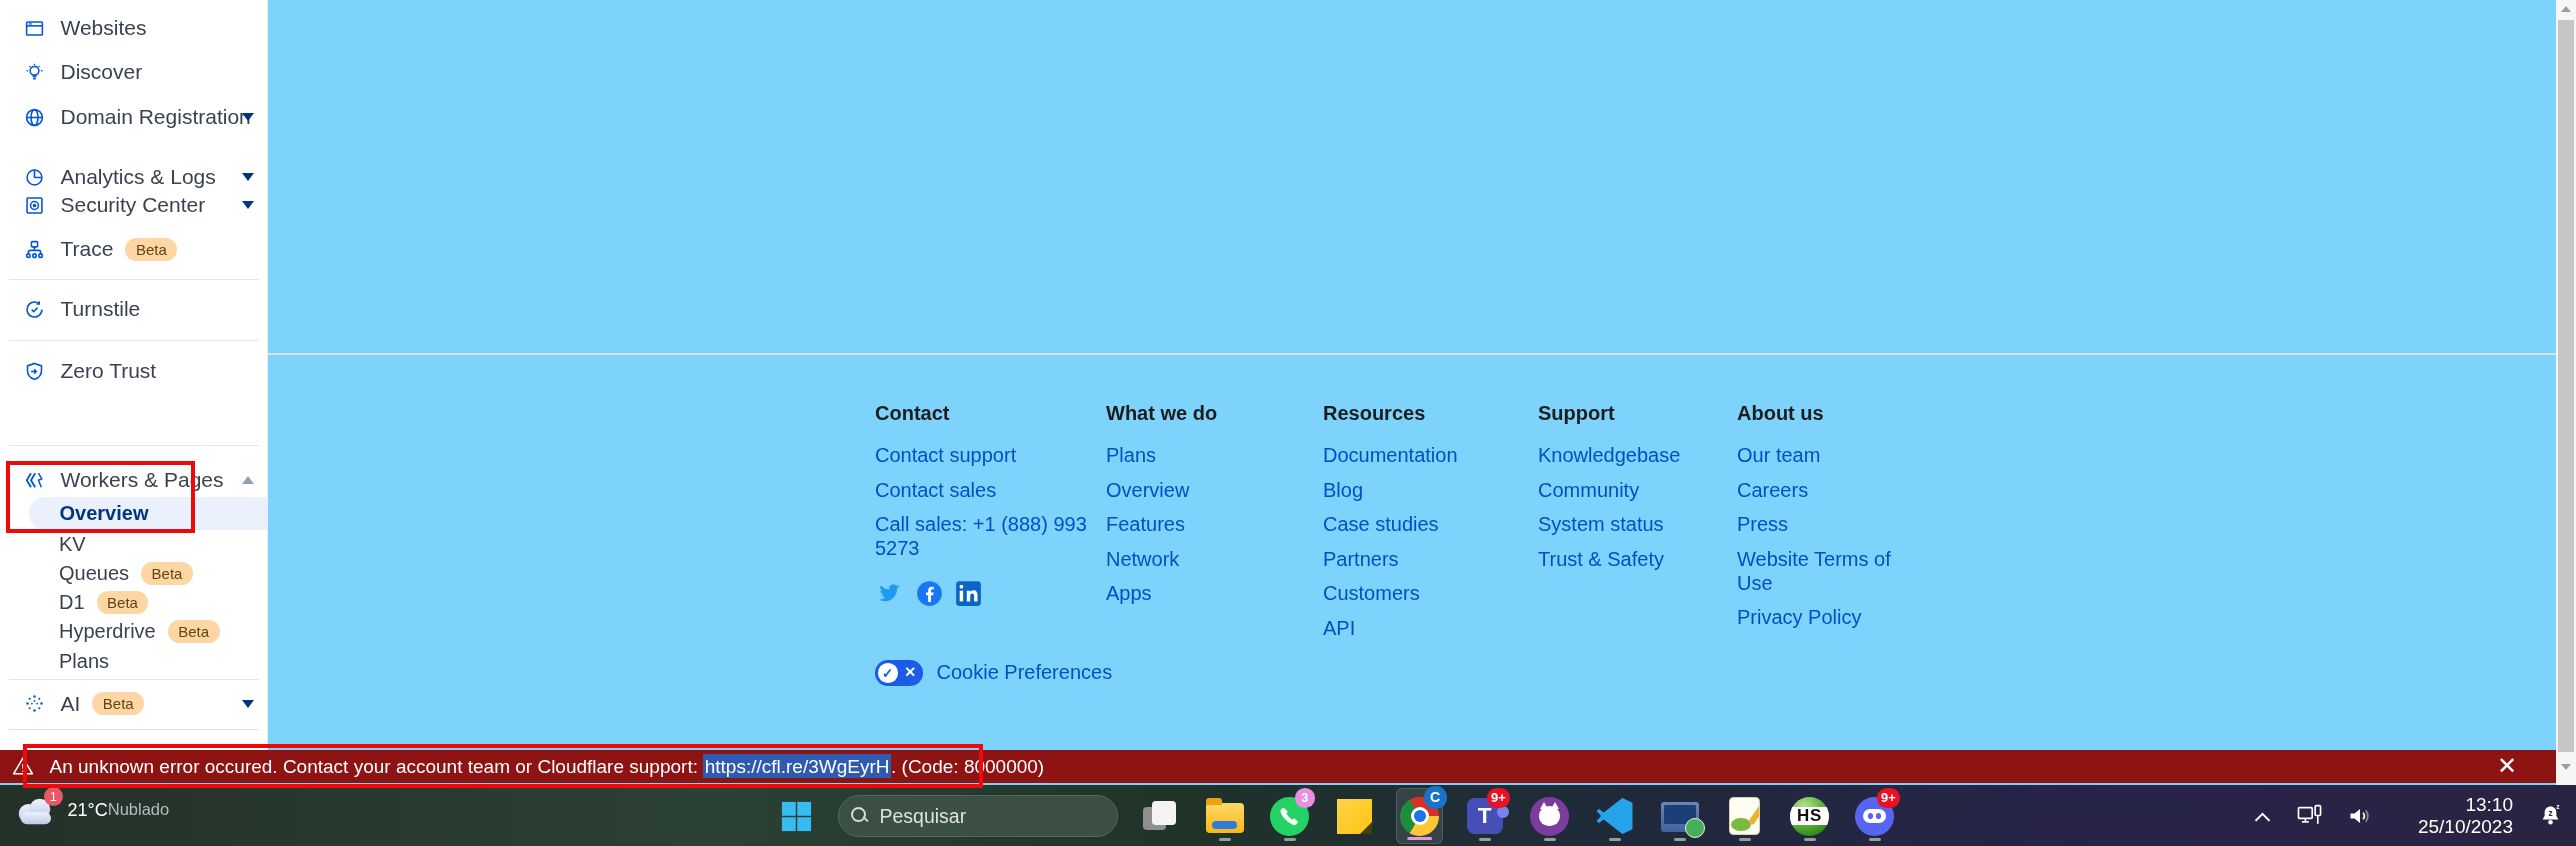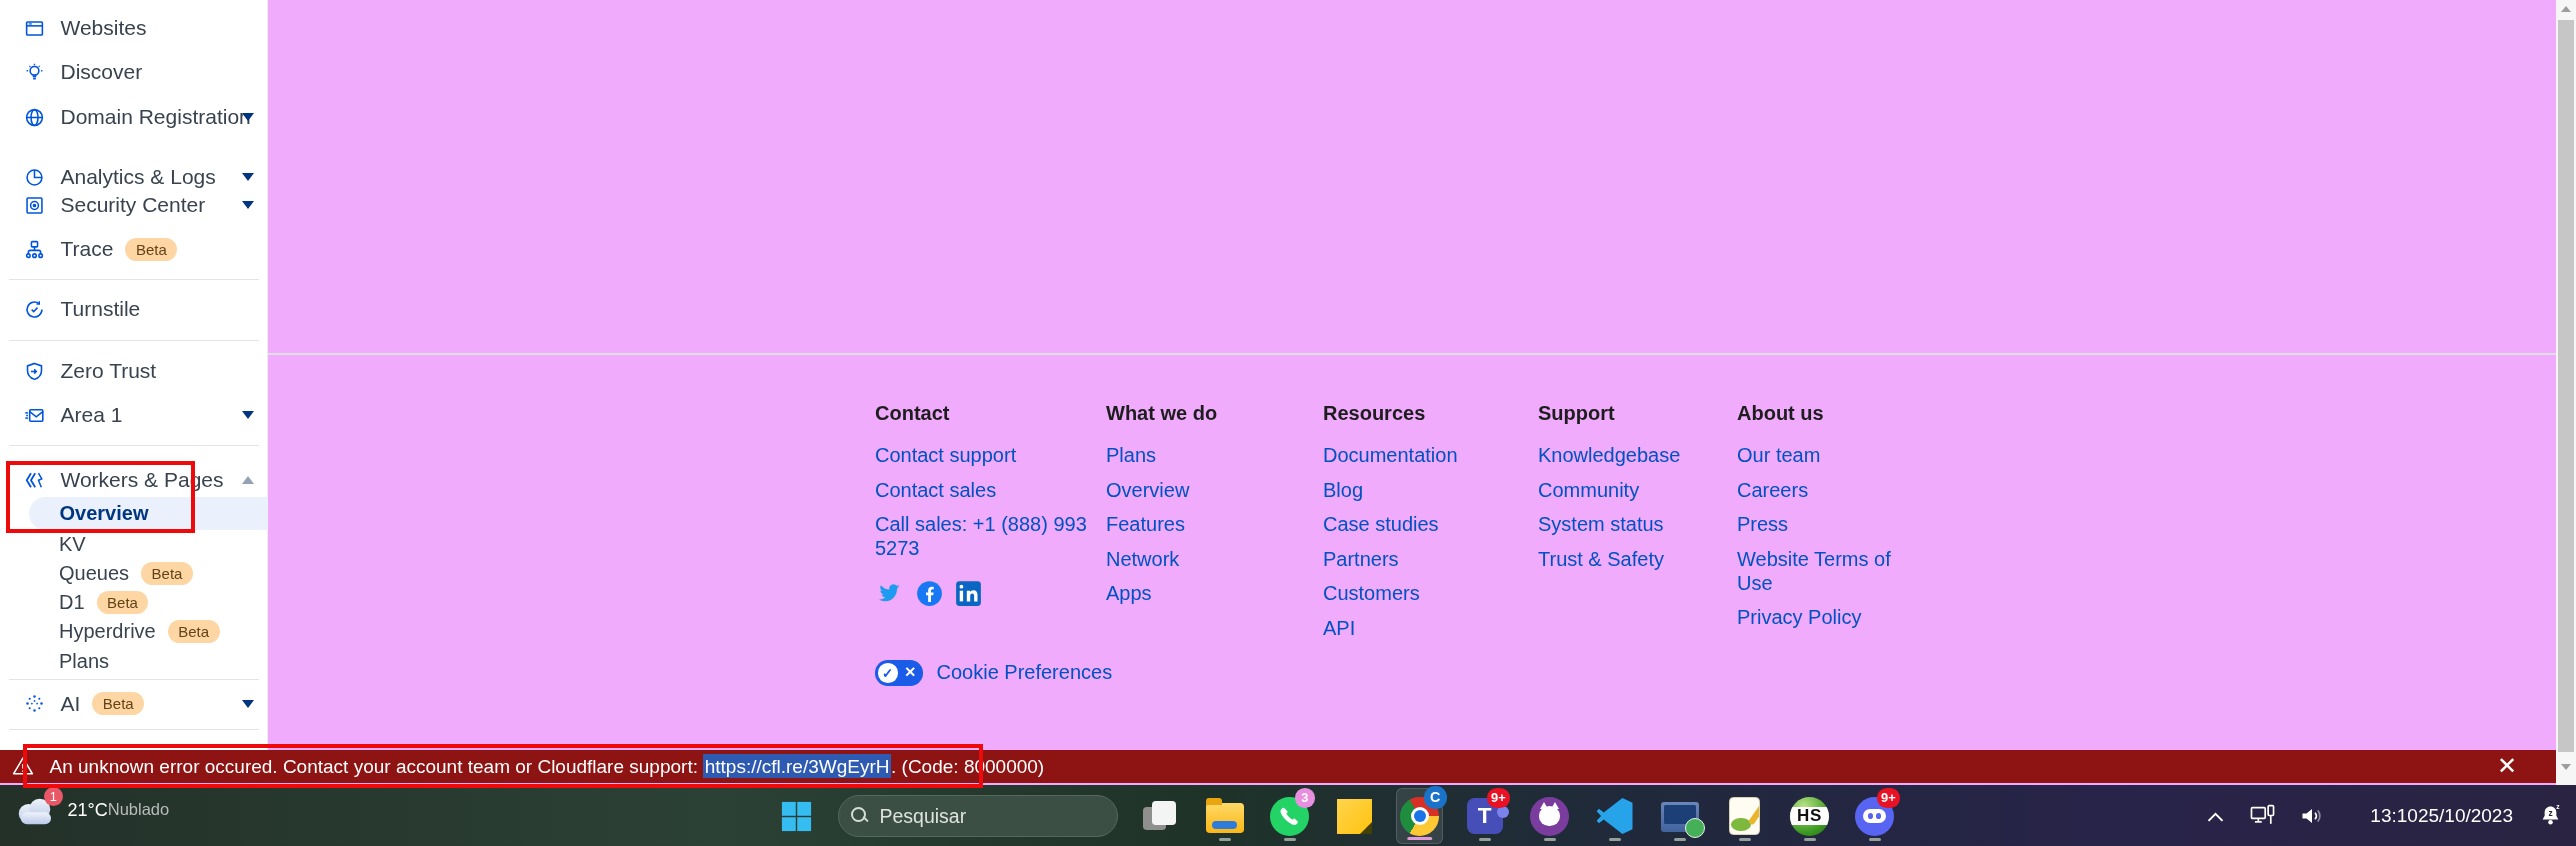--- a/index.html
+++ b/index.html
@@ -2,21 +2,21 @@
 <html style="font-size:12px"><head>
 <meta charset="utf-8">
 <style>
   * { margin:0; padding:0; box-sizing:border-box; }
   html,body { background:#cfcfcf; }
   .screen {
     position:relative; width:2576px; height:846px; overflow:hidden;
     font-family:"Liberation Sans", sans-serif; background:#fff;
   }
   
-  .browser { position:absolute; left:0; top:0; width:2576px; height:785px; background:#f0abfc; }
+  .browser { position:absolute; left:0; top:0; width:2576px; height:785px; background:#7dd3fc; }
   .sidebar { position:absolute; left:0; top:0; width:268px; height:750px; background:#fff; border-right:0.8px solid #ececec; }
   .srow { position:absolute; left:0; width:268px; height:44px; display:flex; align-items:center; padding-left:23px; cursor:pointer; }
   .sicon { width:22.5px; height:22.5px; flex:0 0 22.5px; display:flex; align-items:center; justify-content:center; }
   .slabel { margin-left:15px; font-size:21px; color:#39434f; white-space:nowrap; }
   .chev-down { position:absolute; left:242px; top:50%; margin-top:-3.8px; width:0; height:0;
     border-left:6.8px solid transparent; border-right:6.8px solid transparent; border-top:8.3px solid #003681; }
   .chev-up { position:absolute; left:242px; top:50%; margin-top:-4.5px; width:0; height:0;
     border-left:6.8px solid transparent; border-right:6.8px solid transparent; border-bottom:8.3px solid #93a2b2; }
   .beta { margin-left:12px; background:#fdd6a3; color:#644417; font-size:15px; padding:3px 10.5px; border-radius:749px; white-space:nowrap; }
   .sdiv { position:absolute; left:9px; width:250px; height:0.8px; background:#e4e4e4; }
@@ -115,21 +115,21 @@
      background:radial-gradient(circle at 35% 25%,#b9e489,#3f9b23 65%,#1f6d12); display:flex; align-items:center; justify-content:center; }
   .hs-band { background:#fff; width:110%; height:18px; display:flex; align-items:center; justify-content:center;
      font-weight:800; font-size:17px; color:#111; letter-spacing:0.8px; }
   .icon-discord { width:39px; height:39px; border-radius:50%; background:#5865f2; display:flex; align-items:center; justify-content:center; }
   .dis-face { width:22.5px; height:13.5px; background:#fff; border-radius:7.5px; position:relative; }
   .dis-face::before, .dis-face::after { content:""; position:absolute; top:3.8px; width:5.3px; height:6px; background:#5865f2; border-radius:50%; }
   .dis-face::before { left:4.5px; } .dis-face::after { right:4.5px; }
   
   .tray { position:absolute; right:12px; top:0; height:62px; display:flex; align-items:center; gap:24px; }
   .tray-chevron, .tray-net, .tray-vol, .tray-bell { cursor:pointer; display:flex; align-items:center; }
-  .clock { display:flex; align-items:flex-end; color:#fff; font-size:19px; line-height:22.5px; cursor:pointer;margin-left:20px; }
+  .clock { display:flex; flex-direction:column; align-items:flex-end; color:#fff; font-size:19px; line-height:22.5px; cursor:pointer;margin-left:20px; }
 </style>
 </head>
 <body>
 
 <div class="screen">
   <div class="browser">
 
     <nav class="sidebar">
 
       <div class="srow" style="top:6px">
@@ -221,33 +221,20 @@
       <div class="srow" style="top:349px">
         <span class="sicon">
           <svg width="21" height="21" viewBox="0 0 24 24" fill="none" stroke="#0055dc" stroke-width="1.8">
               <path d="M12 2.8l8 2.8v5.2c0 5-3.4 8.6-8 10.2-4.6-1.6-8-5.2-8-10.2V5.6z"></path>
               <path d="M8 12h6m-2.4-2.4L14 12l-2.4 2.4"></path>
             </svg>
         </span>
         <span class="slabel">Zero Trust</span>
       </div>
 
-      <div class="srow" style="top:393px">
-        <span class="sicon">
-          <svg width="21" height="21" viewBox="0 0 24 24" fill="none" stroke="#0055dc" stroke-width="1.8">
-              <rect x="6.5" y="5.5" width="15" height="13" rx="1"></rect>
-              <path d="M6.5 7.5l7.5 6 7.5-6"></path>
-              <line x1="1.5" y1="9" x2="4.5" y2="9"></line>
-              <line x1="2.5" y1="12" x2="4.5" y2="12"></line>
-              <line x1="1.5" y1="15" x2="4.5" y2="15"></line>
-            </svg>
-        </span>
-        <span class="slabel">Area 1</span>
-        <span class="chev-down"></span>
-      </div>
 
       <div class="sdiv" style="top:445px"></div>
 
       <div class="srow" style="top:458px">
         <span class="sicon">
           <svg width="22.5" height="22.5" viewBox="0 0 24 24" fill="none" stroke="#0055dc" stroke-width="1.9">
               <path d="M8.5 4.5L4 12l4.5 7.5"></path>
               <path d="M13 4.5L8.5 12 13 19.5"></path>
               <path d="M16.5 4.5l3.5 6-3.5 1.5 3 7.5" stroke-width="1.6"></path>
             </svg>

